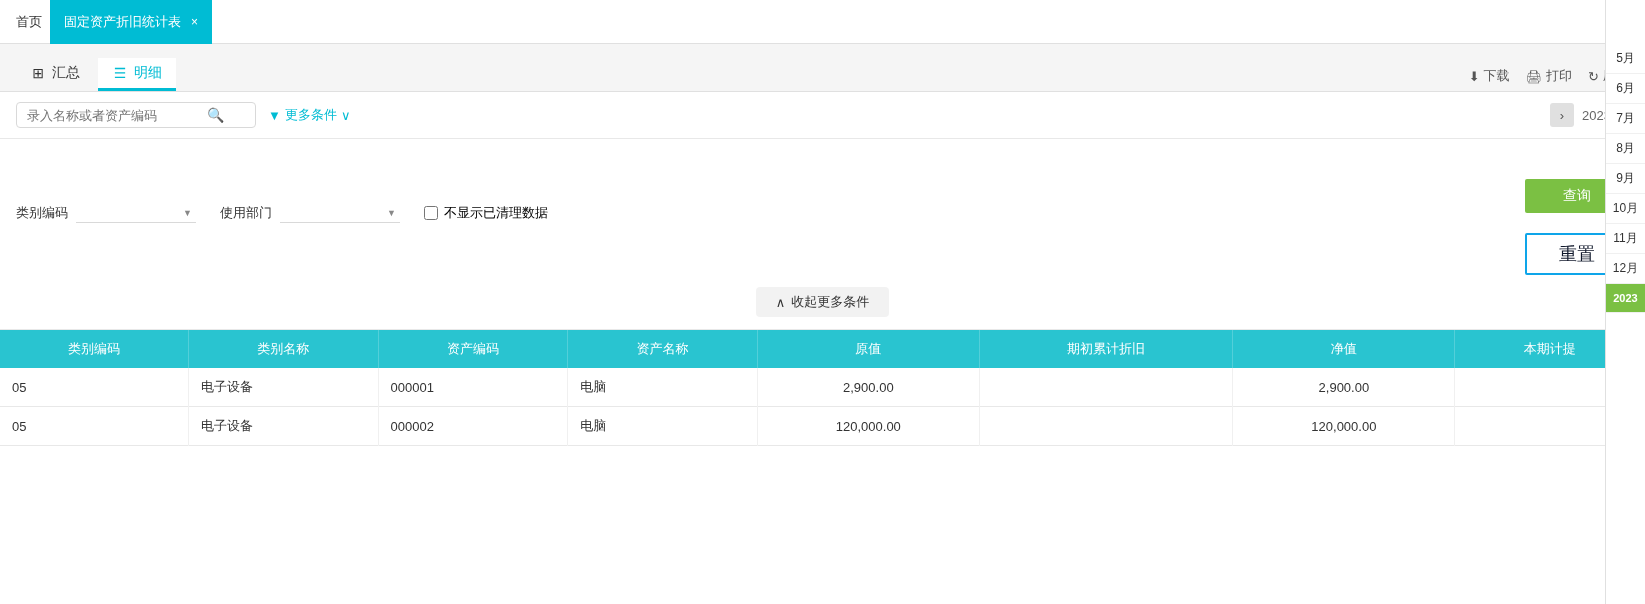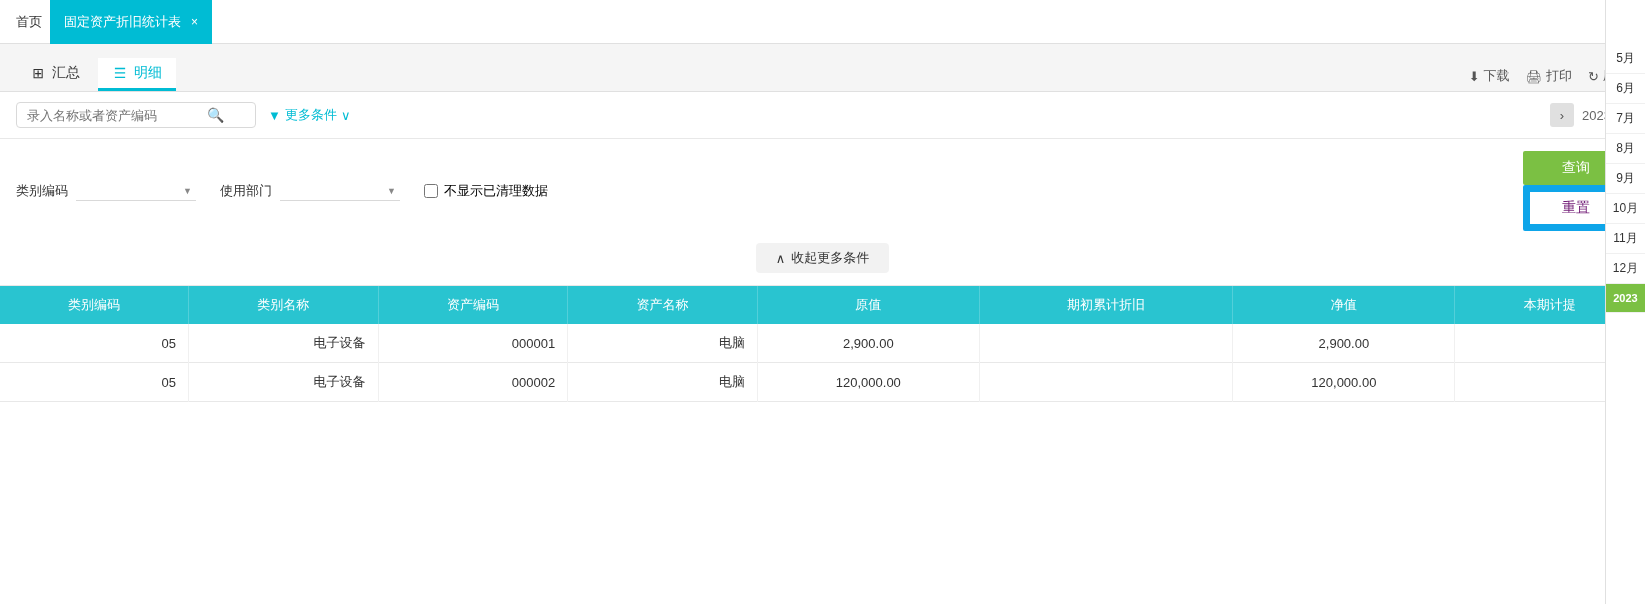--- a/index.html
+++ b/index.html
@@ -241,32 +241,33 @@
       background: #7bc043;
       color: #fff;
       border: none;
       padding: 8px 32px;
       font-size: 14px;
       cursor: pointer;
       border-radius: 2px;
     }
     .btn-reset {
       background: #fff;
-      color: #701a75;
-      border: 7px solid #0ea5e9;
+      color: #0f172a;
+      border: 2px solid #0ea5e9;
       padding: 7px 32px;
-      font-size: 14px;
+      font-size: 18px;
       cursor: pointer;
       border-radius: 2px;
     }
     .action-btns {
       display: flex;
       flex-direction: column;
-      gap: 0;
+      gap: 20px;
       margin-left: auto;
+      margin-top: 28px;
     }
     .collapse-row {
       display: flex;
       justify-content: center;
       margin-top: 4px;
     }
     .collapse-btn {
       display: flex;
       align-items: center;
       gap: 6px;
@@ -302,21 +303,21 @@
       white-space: nowrap;
     }
     tbody tr {
       background: #fff;
       border-bottom: 1px solid #e8e8e8;
     }
     tbody td {
       padding: 10px 12px;
       font-size: 13px;
       color: #333;
-      text-align: right;
+      text-align: left;
       border-right: 1px solid #f0f0f0;
     }
     tbody td.num {
       text-align: center;
     }
     .total-row {
       background: #e8f8fa !important;
     }
     .total-row td {
       font-size: 13px;

